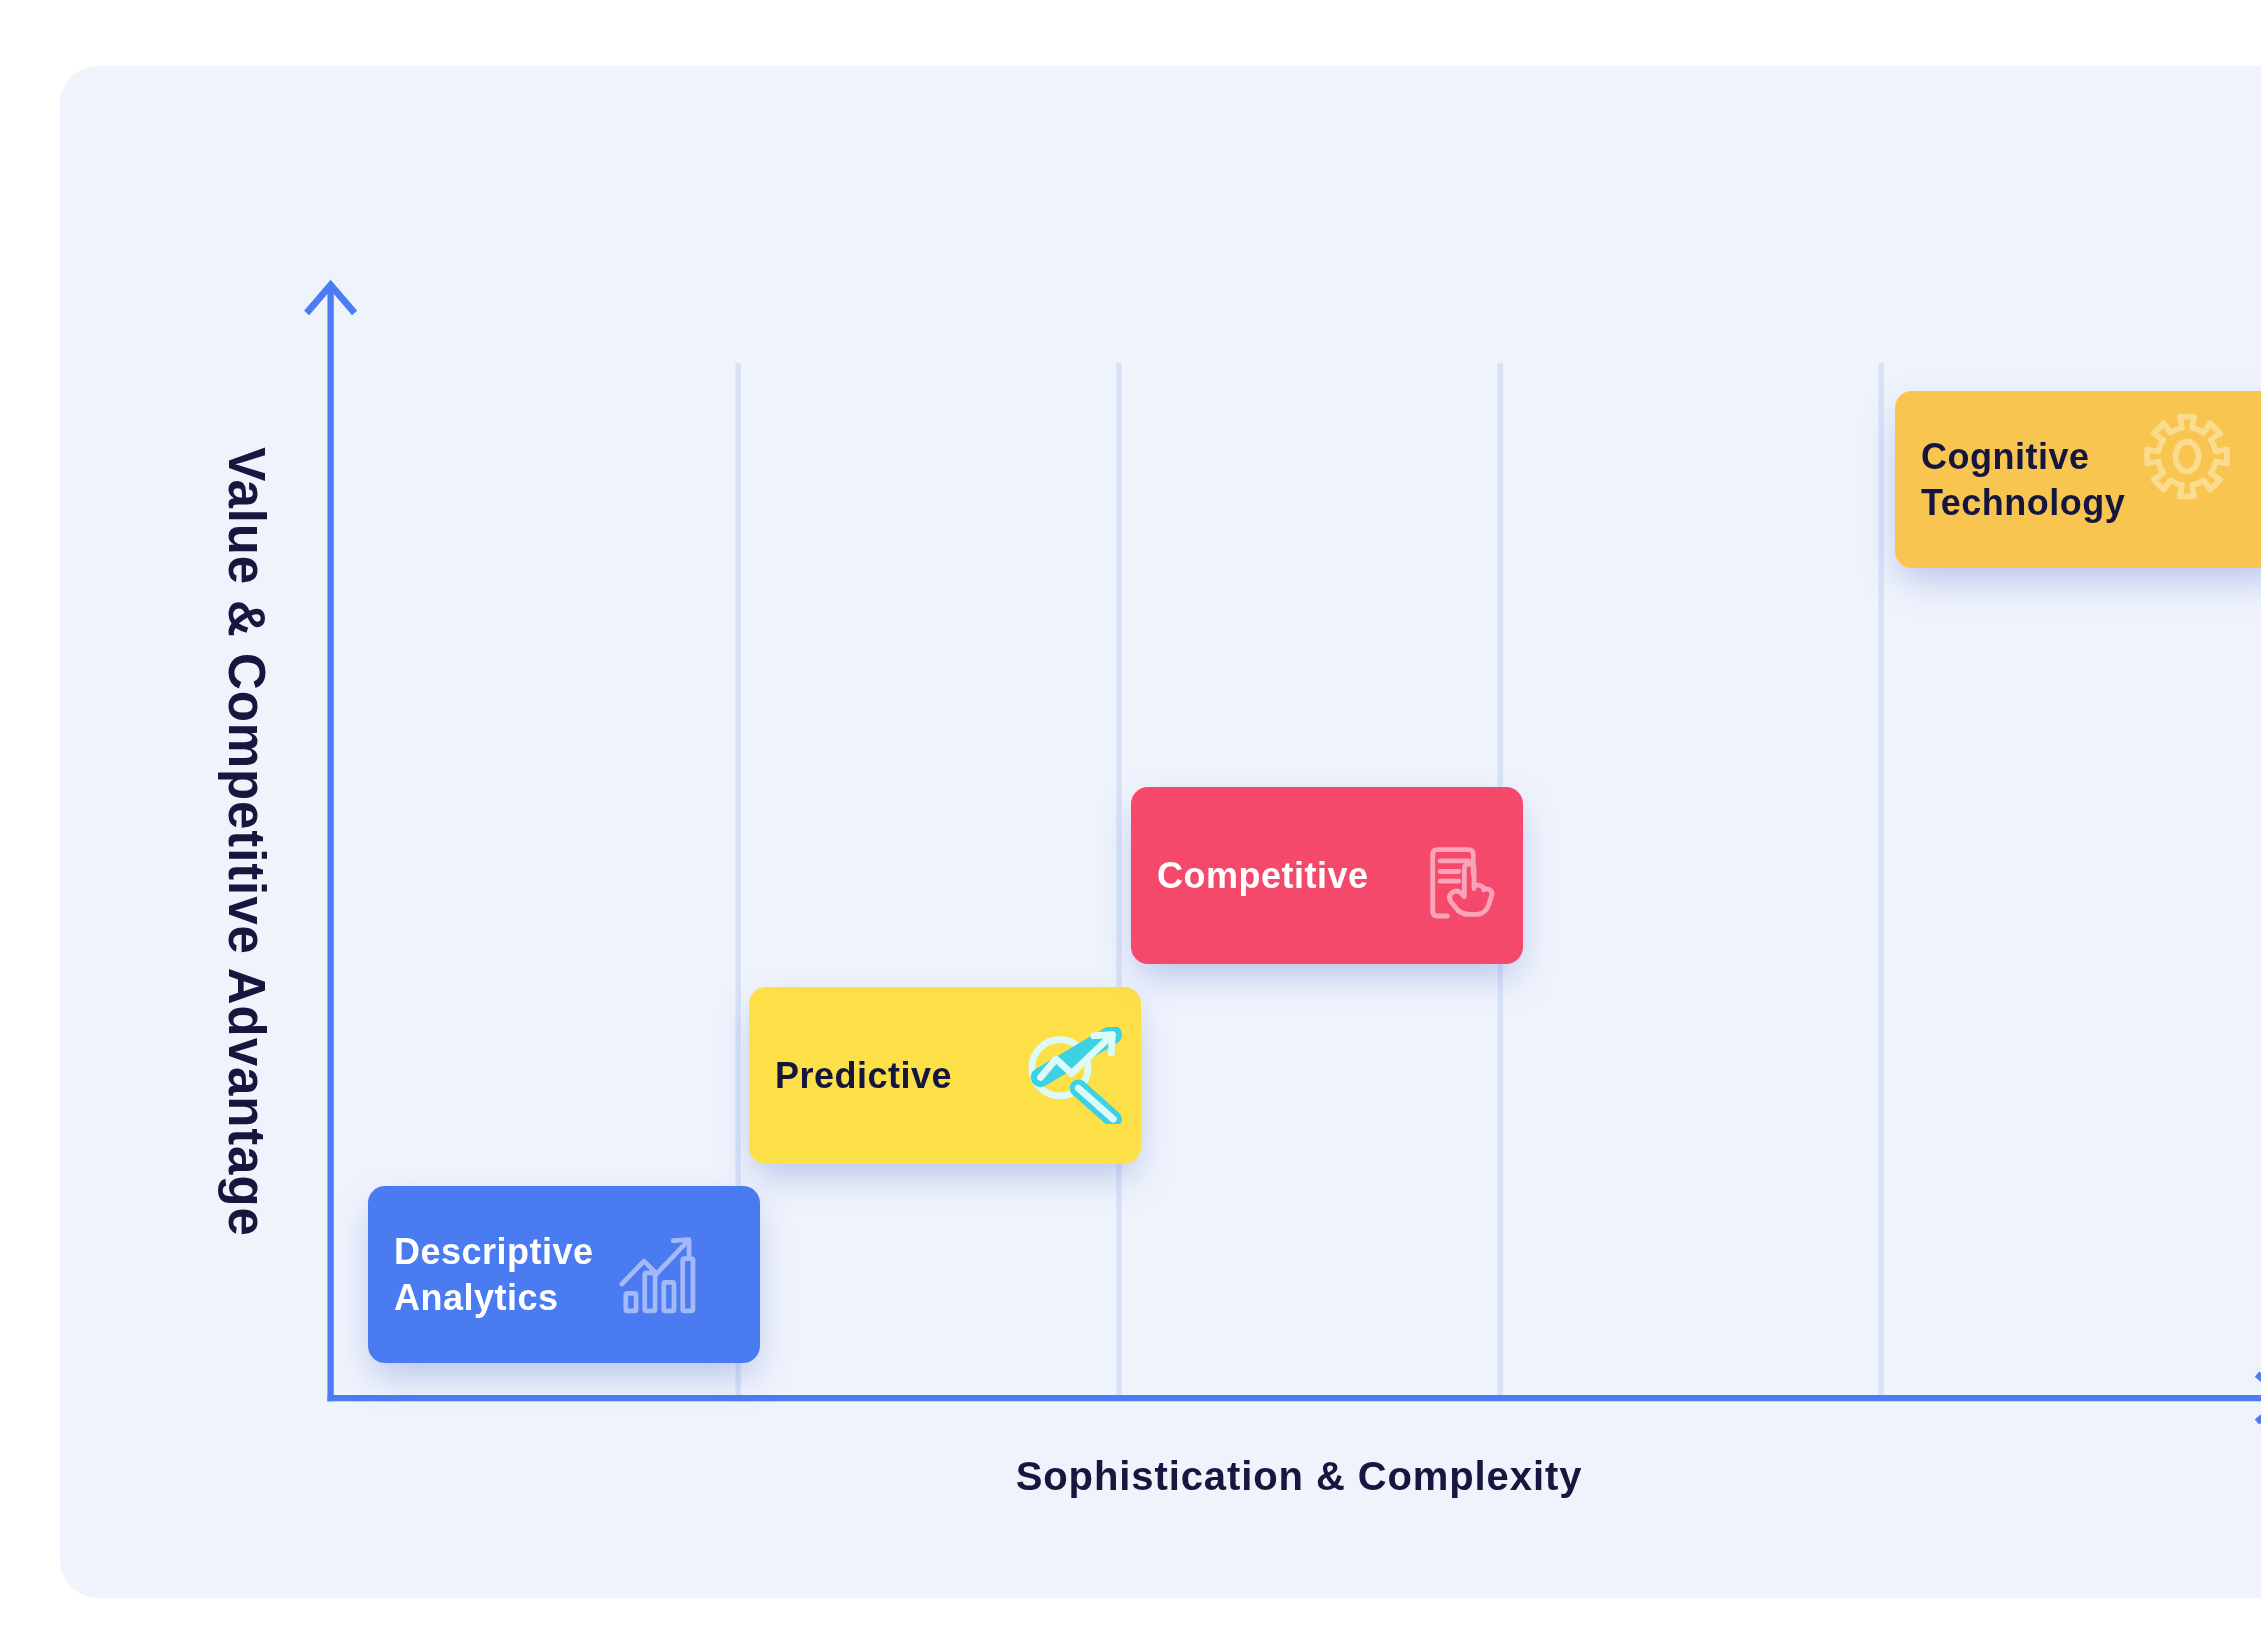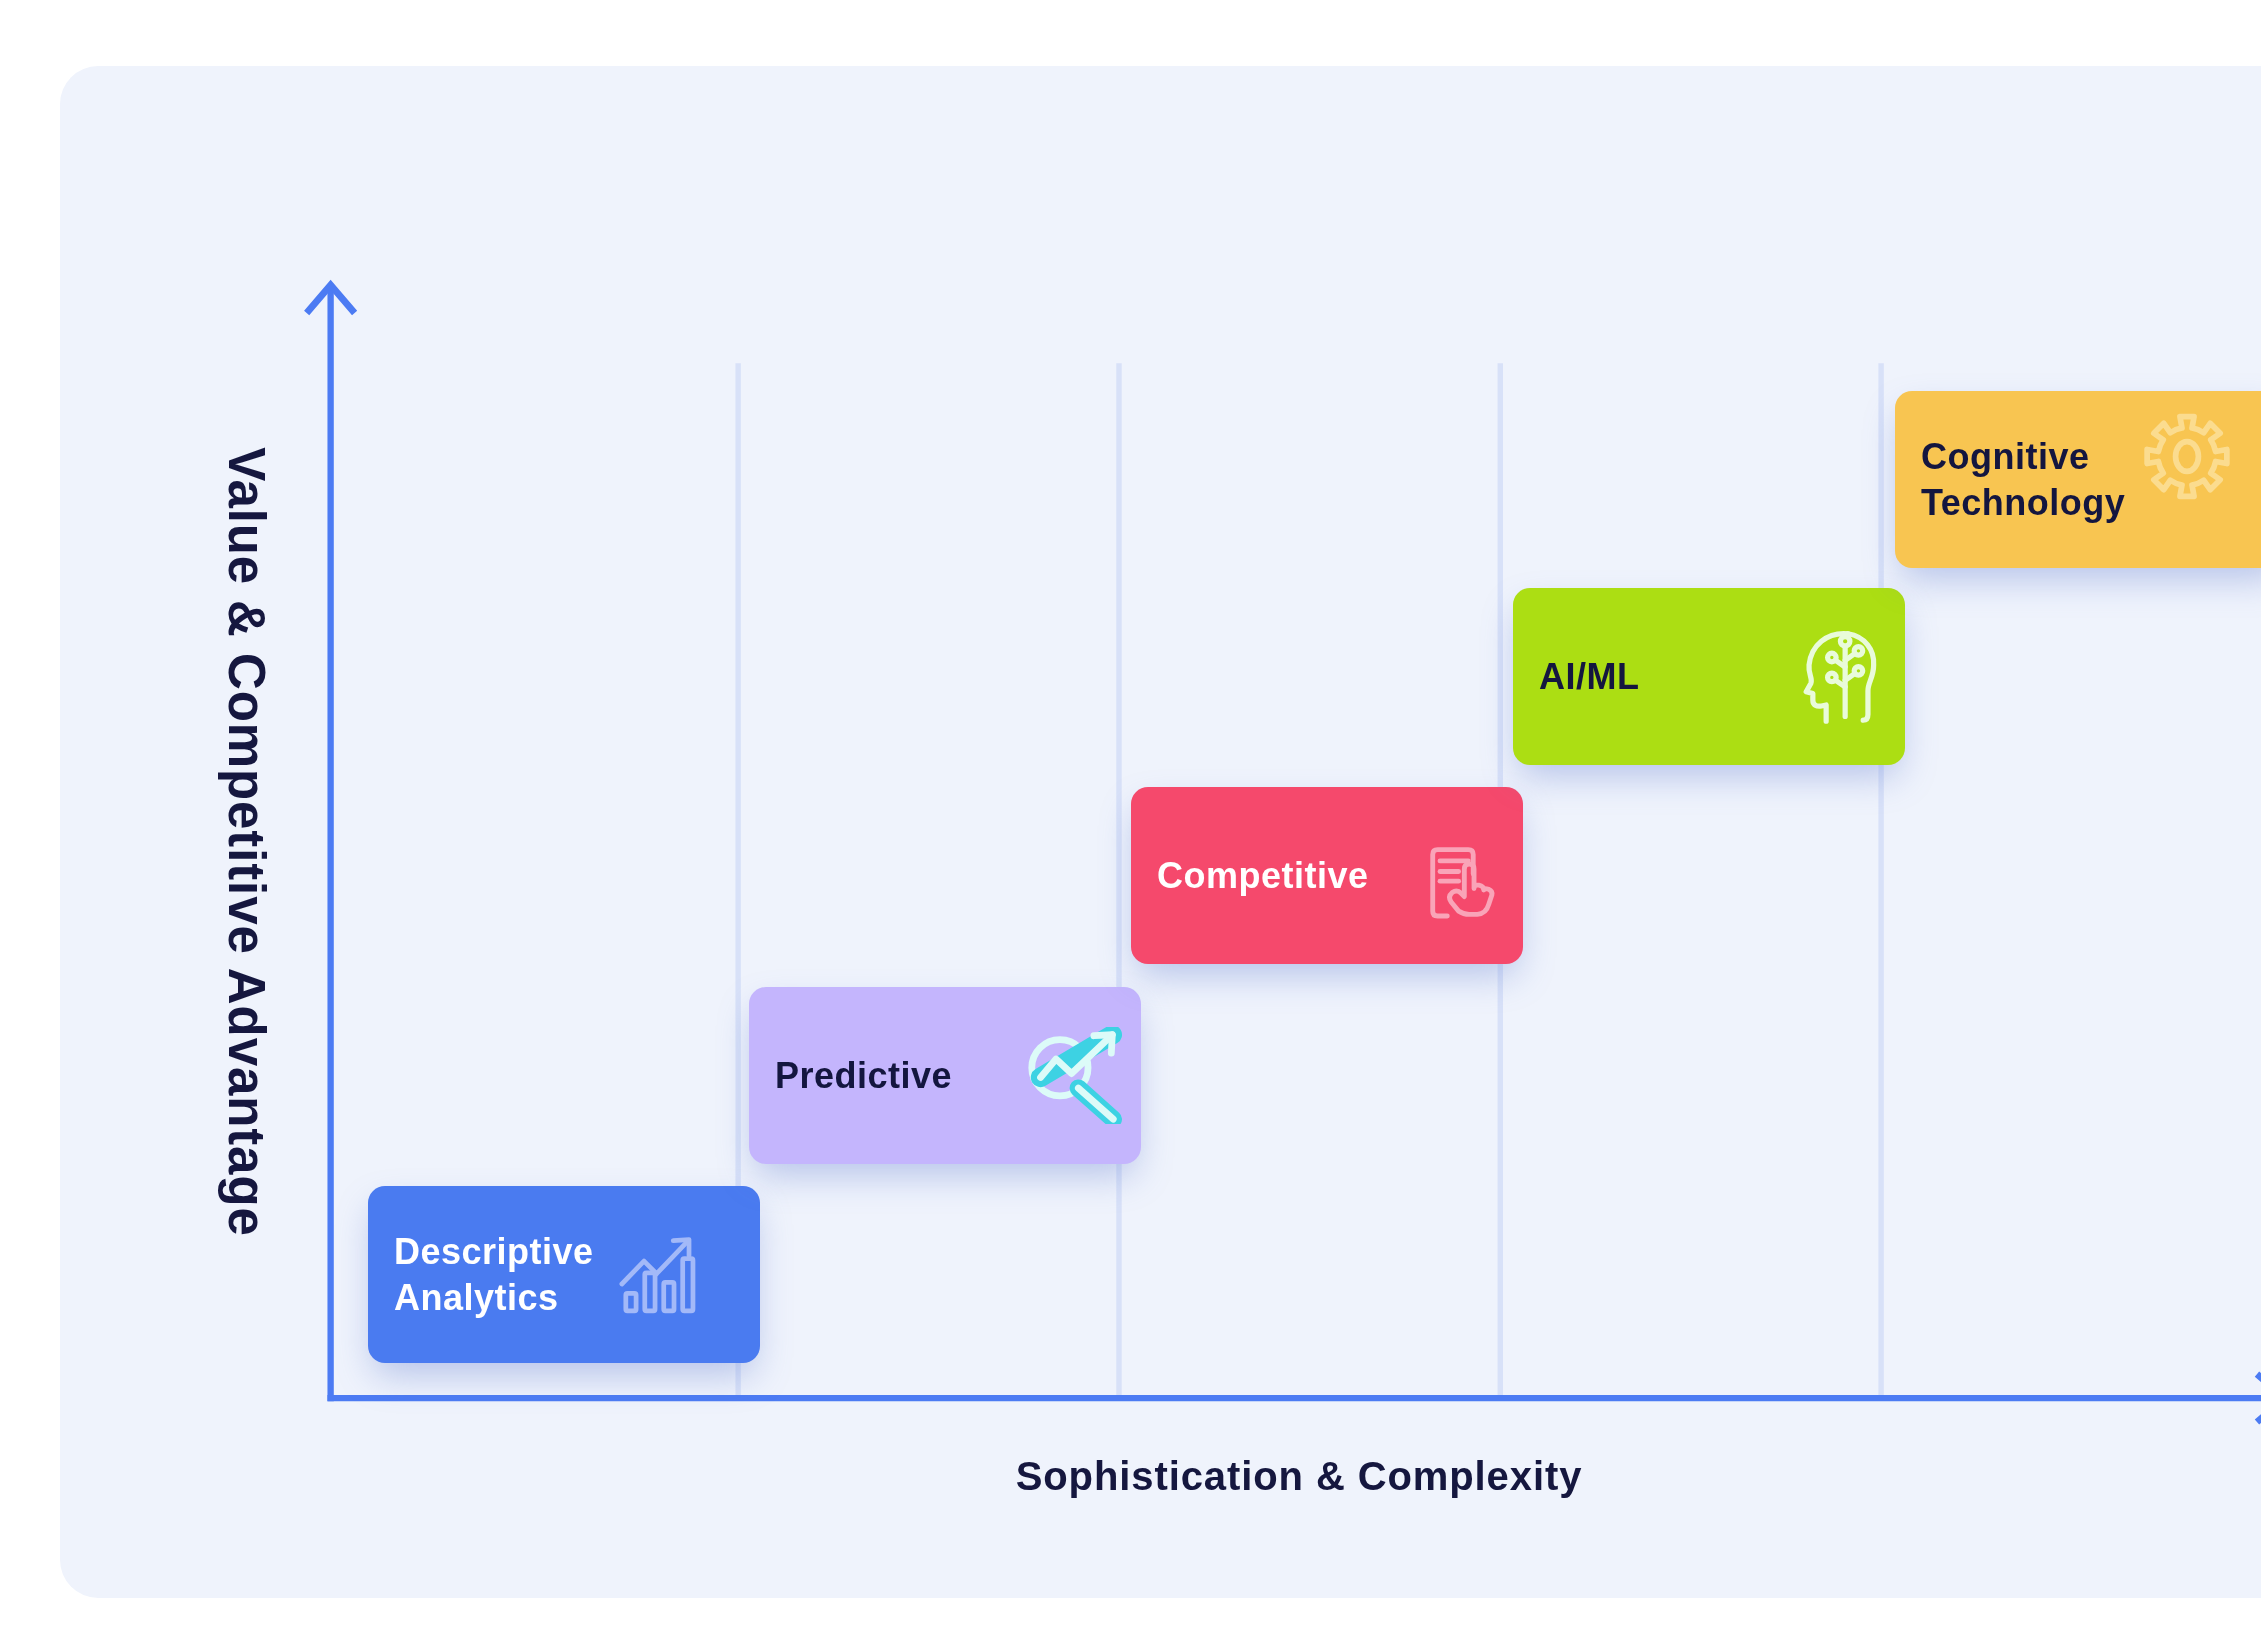--- a/index.html
+++ b/index.html
@@ -15,21 +15,21 @@
   .stage-box{position:absolute;width:392px;height:177px;border-radius:17px;
              display:flex;align-items:center;box-sizing:border-box;
              padding:0 19px 0 26px;
              box-shadow:0 16.3px 36px -6.3px rgba(93,120,205,0.40);}
   .stage-label{font-size:36px;font-weight:600;line-height:1.27;letter-spacing:0.5px;
                flex:1 1 auto;}
   .two .stage-label{max-width:213px;}
   .one .stage-label{white-space:nowrap;}
   .stage-icon{flex:0 0 auto;margin-left:9px;}
   #box1{left:368px;top:1186px;background:#4A7BF0;color:#FFFFFF;}
-  #box2{left:749px;top:987px;background:#c4b5fd;color:#14163F;}
+  #box2{left:749px;top:987px;background:#fde047;color:#14163F;}
   #box3{left:1131px;top:787px;background:#F5496C;color:#FFFFFF;}
   #box4{left:1513px;top:588px;background:#ACDE13;color:#14163F;}
   #box5{left:1895px;top:391px;background:#F8C551;color:#14163F;}
   #box5 .stage-icon{transform:translateY(-23.5px);}
   #box3 .stage-icon{transform:translateY(8.1px);}
 </style>
 </head>
 <body>
 
 <div class="canvas">
@@ -81,37 +81,20 @@
     <div class="stage-label">Competitive</div>
     <svg class="stage-icon" width="81" height="93" viewBox="0 0 100 100" fill="none" stroke="#F9A4B8" stroke-width="6" stroke-linecap="round" stroke-linejoin="round">
       <path d="M62,38 L62,14 Q62,8 56,8 L18,8 Q12,8 12,14 L12,84 Q12,90 18,90 L30,90"></path>
       <line x1="21" y1="22" x2="56" y2="22"></line>
       <line x1="21" y1="35" x2="44" y2="35"></line>
       <line x1="21" y1="47" x2="44" y2="47"></line>
       <path d="M44,84 L35,73 Q30,66 36,61 Q42,57 47,62 L51,66 L51,32 Q51,26 57,26 Q63,26 63,32 L63,56 Q63,51 69,52 Q75,53 75,58 Q75,55 81,57 Q86,59 85,64 L81,76 Q78,87 67,88 L57,88 Q50,88 44,84"></path>
     </svg>
   </div>
 
-  <div class="stage-box one" id="box4">
-    <div class="stage-label">AI/ML</div>
-    <svg class="stage-icon" width="95" height="95" viewBox="0 0 100 100" fill="none" stroke="#E9FBDA" stroke-width="5.5" stroke-linecap="round" stroke-linejoin="round">
-      <path d="M60,5 C38,3 21,17 19,38 C18,47 23,52 21,57 L16,66 L23,68 L23,75 C23,80 27,82 32,81 L37,80 L37,97"></path>
-      <path d="M60,5 C78,8 88,22 87,38 C87,51 81,56 81,65 L81,90 C81,94 79,96 76,96"></path>
-      <line x1="57" y1="18" x2="57" y2="92"></line>
-      <circle cx="57" cy="13" r="5"></circle>
-      <line x1="57" y1="40" x2="47" y2="33"></line>
-        <circle cx="43" cy="30" r="4.5"></circle>
-      <line x1="57" y1="33" x2="67" y2="26"></line>
-        <circle cx="71" cy="23" r="4.5"></circle>
-      <line x1="57" y1="61" x2="47" y2="54"></line>
-        <circle cx="43" cy="51" r="4.5"></circle>
-      <line x1="57" y1="54" x2="67" y2="47"></line>
-        <circle cx="71" cy="44" r="4.5"></circle>
-    </svg>
-  </div>
 
   <div class="stage-box two" id="box5">
     <div class="stage-label">Cognitive Technology</div>
     <svg class="stage-icon" width="88" height="88" viewBox="0 0 100 100" fill="none" stroke="#FBDC8F" stroke-width="6.5" stroke-linejoin="round">
       <path d="M82.5,44.3 L95.3,42 L95.3,58 L82.5,55.7 A33,33 0 0 1 77,68.9 L87.7,76.4 L76.4,87.7 L68.9,77 A33,33 0 0 1 55.7,82.5 L58,95.3 L42,95.3 L44.3,82.5 A33,33 0 0 1 31.1,77 L23.6,87.7 L12.3,76.4 L23,68.9 A33,33 0 0 1 17.5,55.7 L4.7,58 L4.7,42 L17.5,44.3 A33,33 0 0 1 23,31.1 L12.3,23.6 L23.6,12.3 L31.1,23 A33,33 0 0 1 44.3,17.5 L42,4.7 L58,4.7 L55.7,17.5 A33,33 0 0 1 68.9,23 L76.4,12.3 L87.7,23.6 L77,31.1 A33,33 0 0 1 82.5,44.3 Z"></path>
       <ellipse cx="50" cy="50" rx="13" ry="17"></ellipse>
     </svg>
   </div>
 </div>
 

